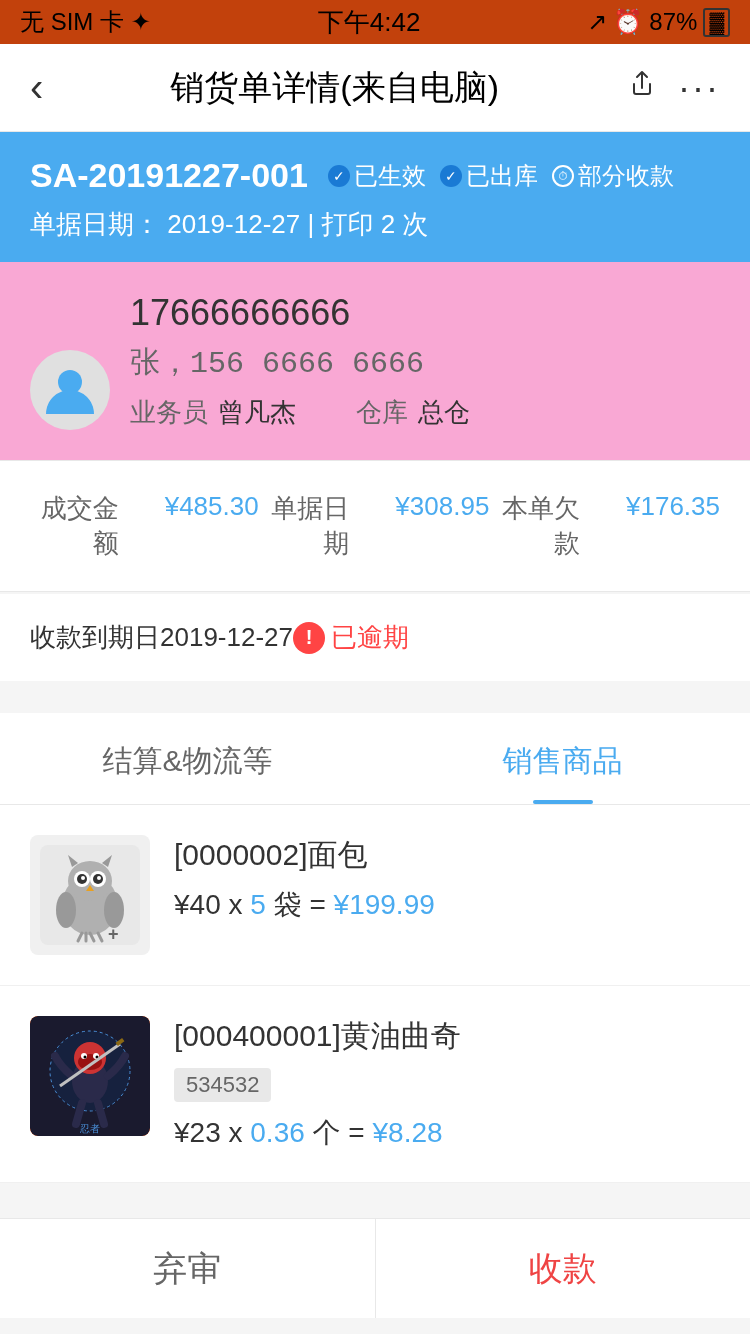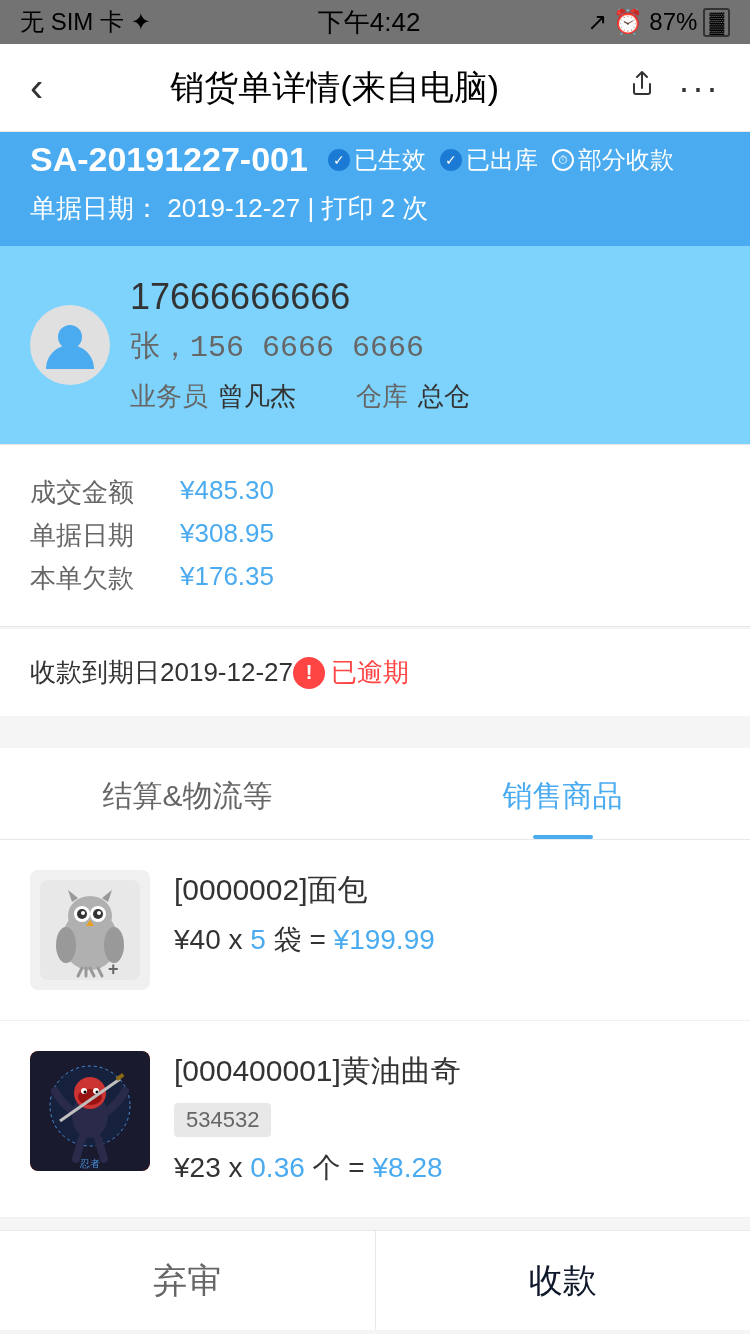--- a/index.html
+++ b/index.html
@@ -9,21 +9,21 @@
       background: #f5f5f5;
       width: 750px;
       min-height: 1334px;
       overflow-x: hidden;
       font-size: 28px;
     }
 
     
     .status-bar {
       height: 44px;
-      background: #737373;
+      background: #c2410c;
       display: flex;
       align-items: center;
       justify-content: space-between;
       padding: 0 20px;
       font-size: 24px;
       font-weight: 500;
     }
     .status-left {
       display: flex;
       align-items: center;
@@ -61,21 +61,21 @@
       align-items: center;
     }
     .nav-icon {
       font-size: 32px;
       color: #333;
     }
 
     
     .header-banner {
       background: #4AABF0;
-      padding: 8px 30px 20px;
+      padding: 24px 30px 20px;
     }
     .banner-row1 {
       display: flex;
       align-items: center;
       gap: 20px;
       margin-bottom: 12px;
     }
     .order-id {
       font-size: 34px;
       font-weight: bold;
@@ -115,24 +115,24 @@
       font-size: 12px;
       color: #fff;
     }
     .banner-row2 {
       font-size: 26px;
       color: #fff;
     }
 
     
     .customer-section {
-      background: #7dd3fc;
+      background: #f9a8d4;
       padding: 30px;
       display: flex;
-      align-items: center;
+      align-items: flex-end;
       gap: 20px;
     }
     .avatar {
       width: 80px;
       height: 80px;
       border-radius: 50%;
       background: #e0e0e0;
       display: flex;
       align-items: center;
       justify-content: center;
@@ -197,22 +197,22 @@
     }
     .stats-label {
       color: #666;
     }
     .stats-value {
       color: #333;
       font-weight: 500;
     }
     .stats-right {
       display: flex;
-      flex-direction: column;
-      gap: 8px;
+      flex-direction: row;
+      gap: 2px;
       text-align: right;
     }
     .stats-row {
       display: flex;
       justify-content: flex-end;
       gap: 20px;
       font-size: 26px;
     }
     .stats-row-label {
       color: #666;
@@ -333,40 +333,40 @@
       color: #4AABF0;
     }
     .price-total {
       color: #4AABF0;
       font-weight: 500;
     }
 
     
     .bottom-bar {
       position: fixed;
-      bottom: 4px;
+      bottom: 16px;
       width: 750px;
       height: 100px;
       background: #fff;
       border-top: 1px solid #e8e8e8;
       display: flex;
     }
     .bottom-btn {
       flex: 1;
       display: flex;
       align-items: center;
       justify-content: center;
       font-size: 34px;
     }
     .bottom-btn-cancel {
       color: #666;
       border-right: 1px solid #e8e8e8;
     }
     .bottom-btn-confirm {
-      color: #0f172a;
+      color: #ef4444;
     }
 
     
     .product-img2 {
       width: 120px;
       height: 120px;
       border-radius: 8px;
       background: #c2410c;
       display: flex;
       align-items: center;

